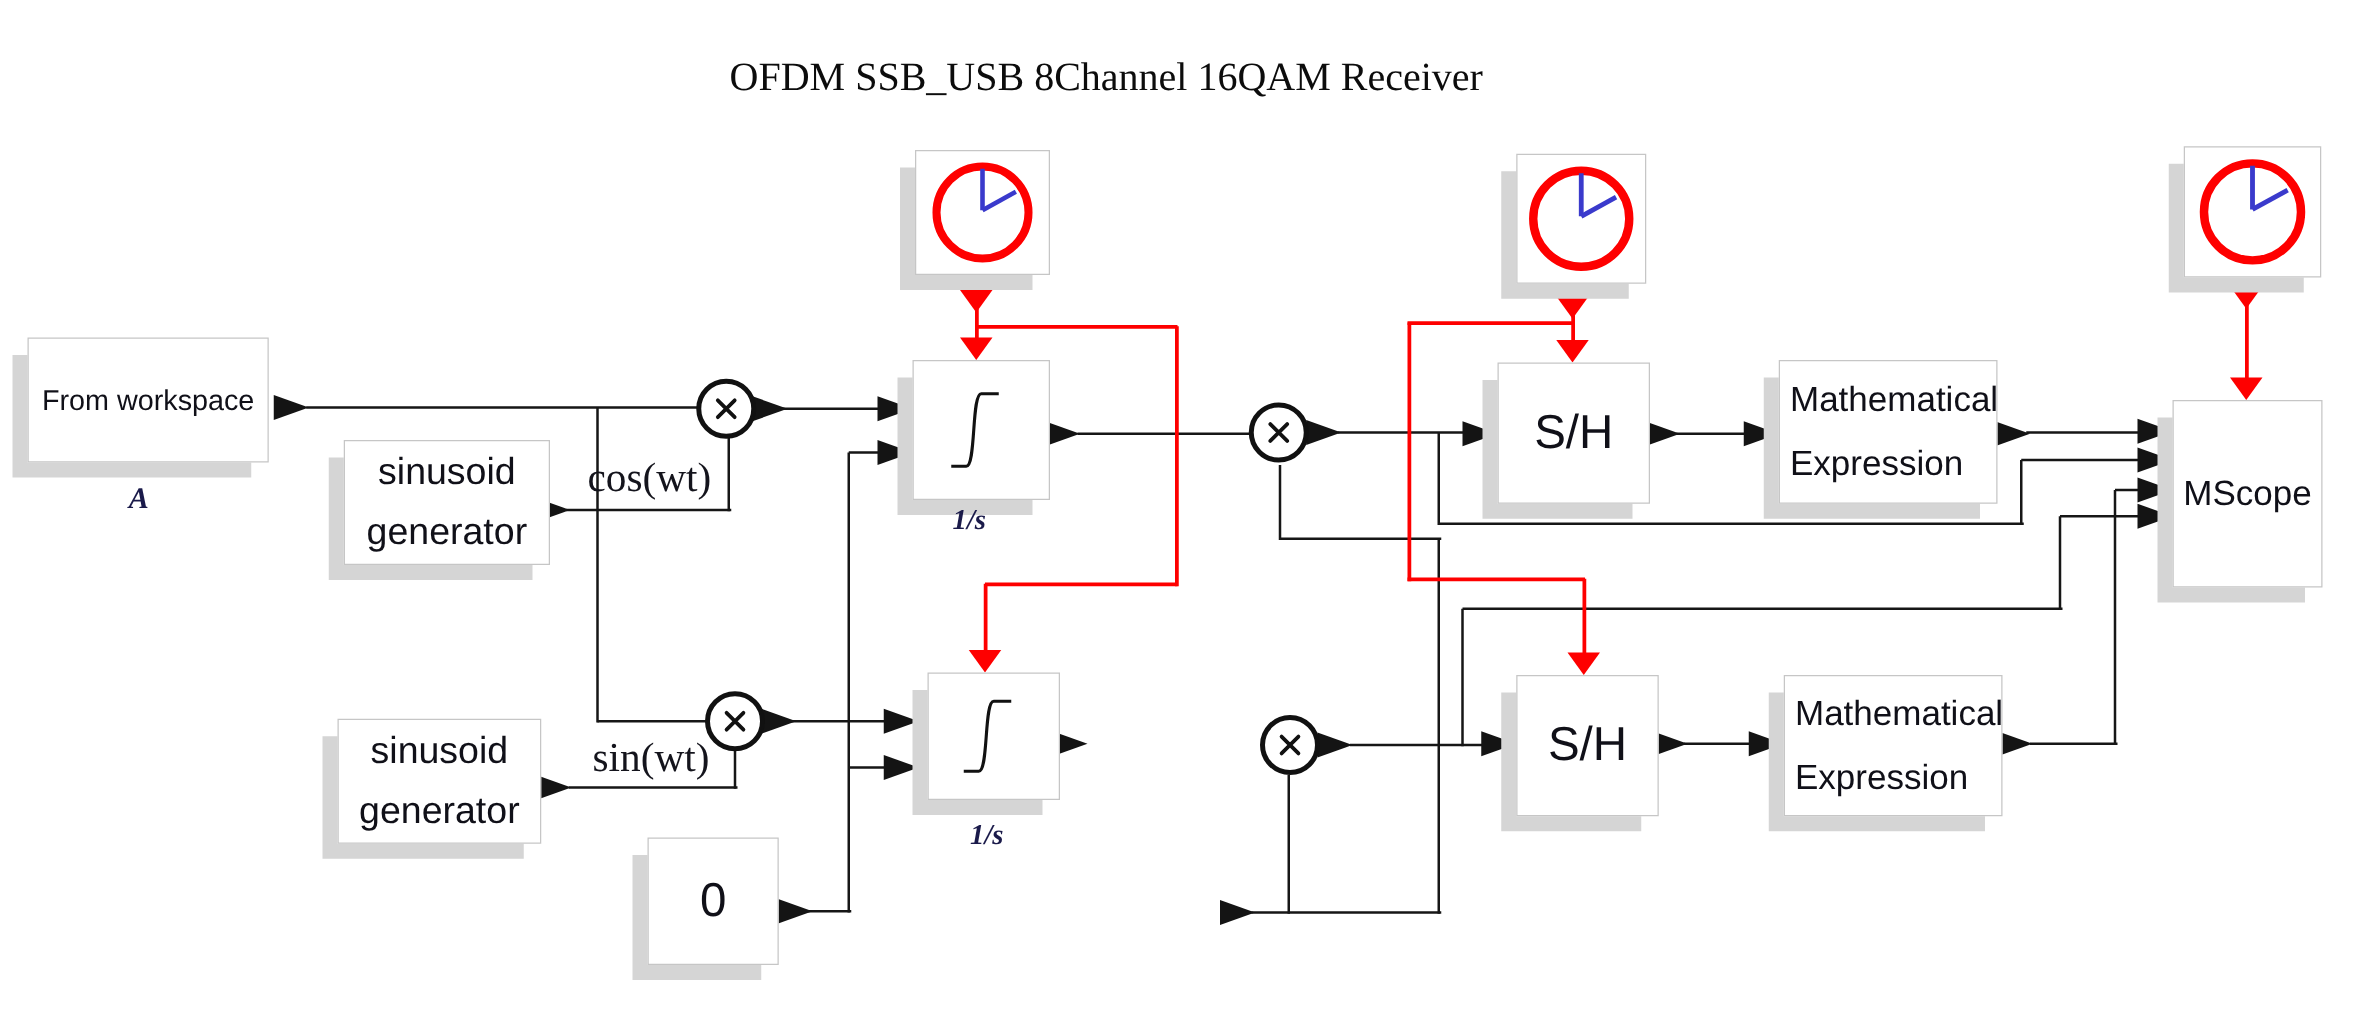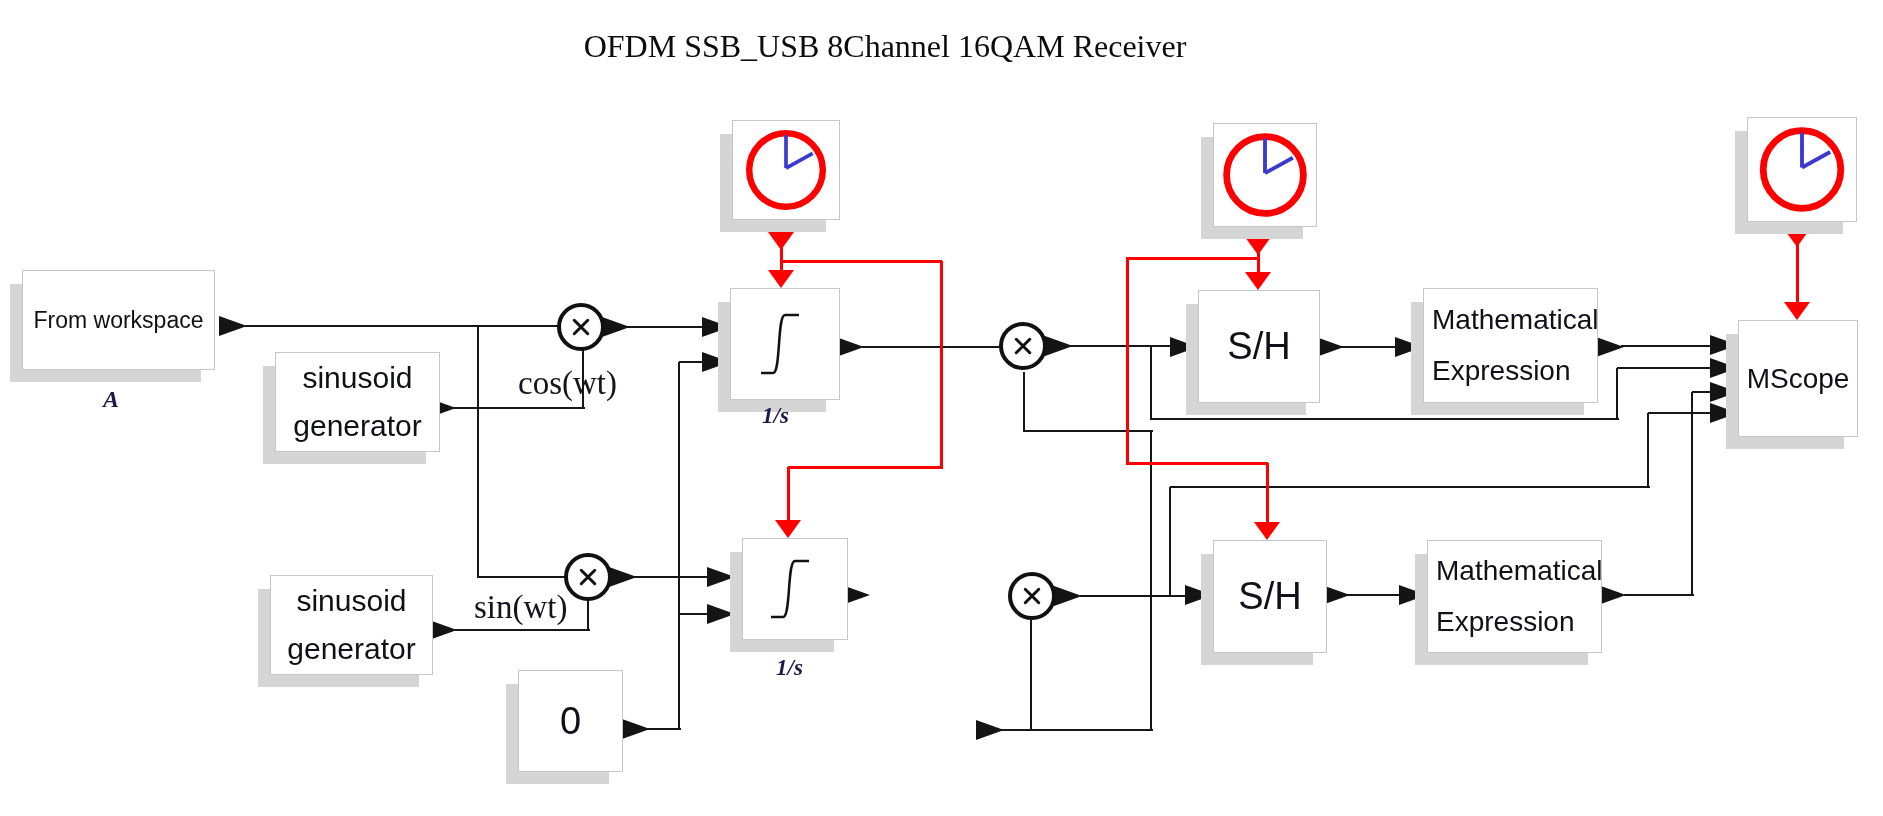--- a/index.html
+++ b/index.html
@@ -25,21 +25,21 @@
           white-space:nowrap;}
   .slabel{position:absolute;font-family:"Liberation Serif",serif;font-weight:bold;font-style:italic;
           color:#1a1a4a;white-space:nowrap;}
   svg{display:block;}
 </style>
 </head>
 <body>
 
 <div id="canvas">
 
-  <div class="title" style="left:485px;top:28px;width:800px;">OFDM SSB_USB 8Channel 16QAM Receiver</div>
+  <div class="title" style="left:485px;top:43px;width:800px;">OFDM SSB_USB 8Channel 16QAM Receiver</div>
 
   <div class="wh" style="left:245px;top:325px;width:314px;"></div>
   <div class="wh" style="left:478px;top:576px;width:88px;"></div>
   <div class="wh" style="left:453px;top:407px;width:132px;"></div>
   <div class="wh" style="left:626px;top:326px;width:78px;"></div>
   <div class="wh" style="left:679px;top:361px;width:25px;"></div>
   <div class="wh" style="left:679px;top:613px;width:39px;"></div>
   <div class="wh" style="left:646px;top:728px;width:35px;"></div>
   <div class="wh" style="left:455px;top:629px;width:135px;"></div>
   <div class="wh" style="left:633px;top:576px;width:85px;"></div>
@@ -198,21 +198,21 @@
 
   <div class="blk" style="left:1423px;top:288px;width:175px;height:115px;font-size:28px;line-height:1.8;align-items:flex-start;padding-left:8px;text-align:left;">
     <span>Mathematical</span>
     <span>Expression</span>
   </div>
   <div class="blk" style="left:1427px;top:540px;width:175px;height:113px;font-size:28px;line-height:1.8;align-items:flex-start;padding-left:8px;text-align:left;">
     <span>Mathematical</span>
     <span>Expression</span>
   </div>
 
-  <div class="blk" style="left:1738px;top:320px;width:120px;height:117px;font-size:28px;">
+  <div class="blk" style="left:1738px;top:320px;width:120px;height:150px;font-size:28px;">
     <span>MScope</span>
   </div>
 
   <div class="mult" style="left:557px;top:303px;">
     <span>
       <svg width="30" height="30" viewBox="0 0 40 40" xmlns="http://www.w3.org/2000/svg">
         <path d="M11 11 L29 29 M29 11 L11 29" stroke="#111" stroke-width="4" stroke-linecap="round"></path>
       </svg>
     </span>
   </div>
@@ -231,16 +231,16 @@
     </span>
   </div>
   <div class="mult" style="left:1008px;top:572px;">
     <span>
       <svg width="30" height="30" viewBox="0 0 40 40" xmlns="http://www.w3.org/2000/svg">
         <path d="M11 11 L29 29 M29 11 L11 29" stroke="#111" stroke-width="4" stroke-linecap="round"></path>
       </svg>
     </span>
   </div>
 
-  <div class="wlabel" style="left:470px;top:365px;margin-left:48px;">cos(wt)</div>
+  <div class="wlabel" style="left:470px;top:365px;">cos(wt)</div>
   <div class="wlabel" style="left:474px;top:589px;">sin(wt)</div>
 
 </div>
 
 </body></html>

